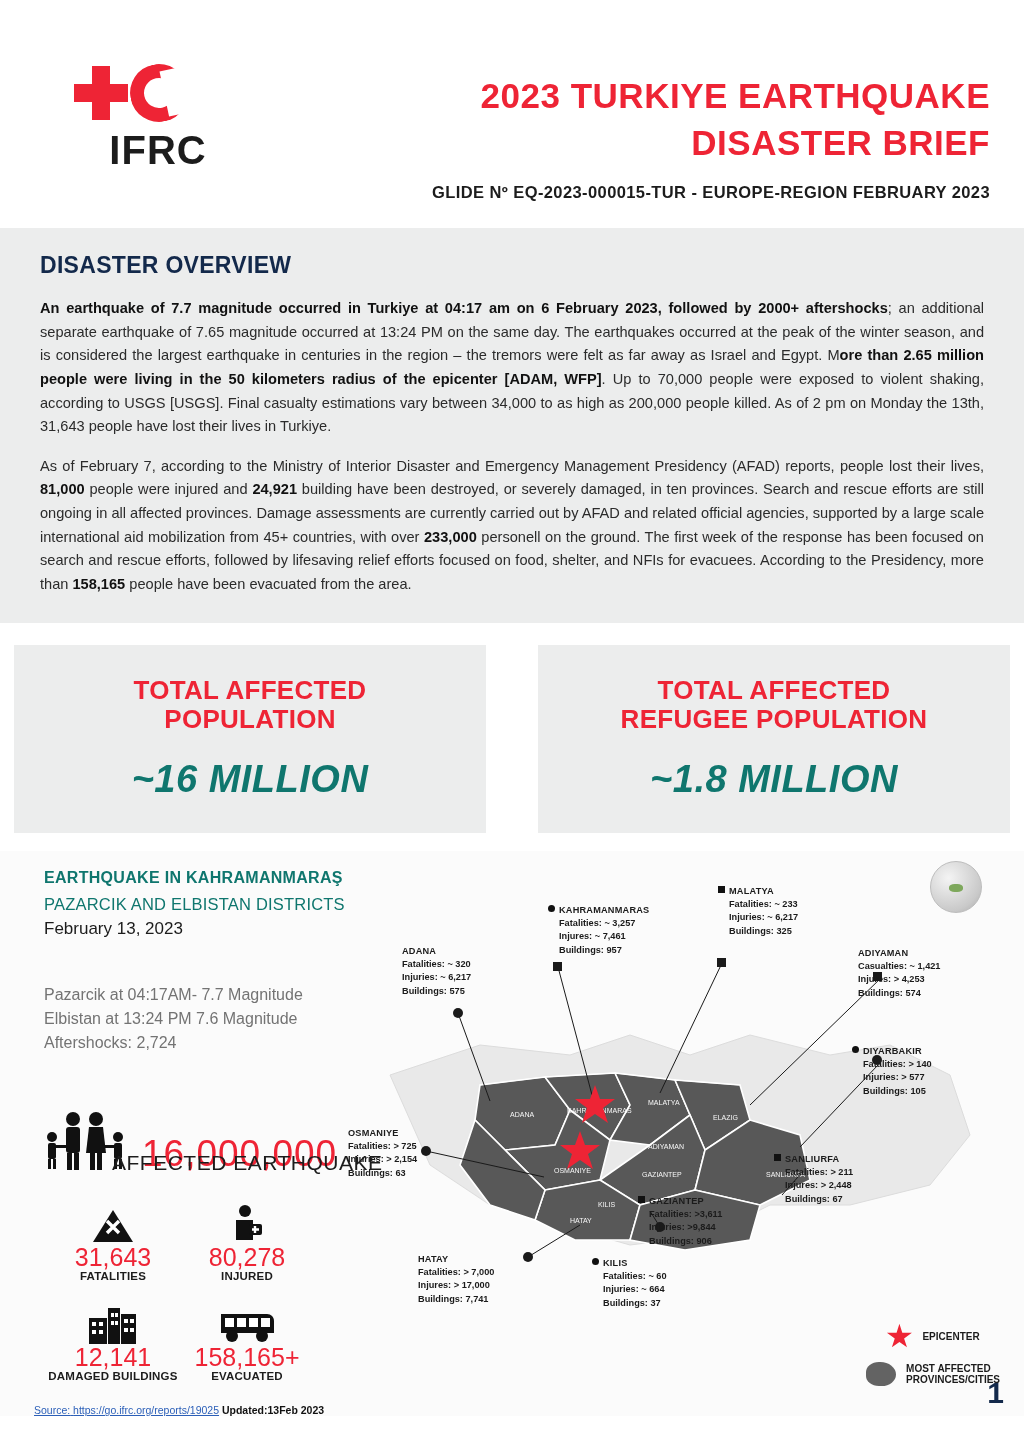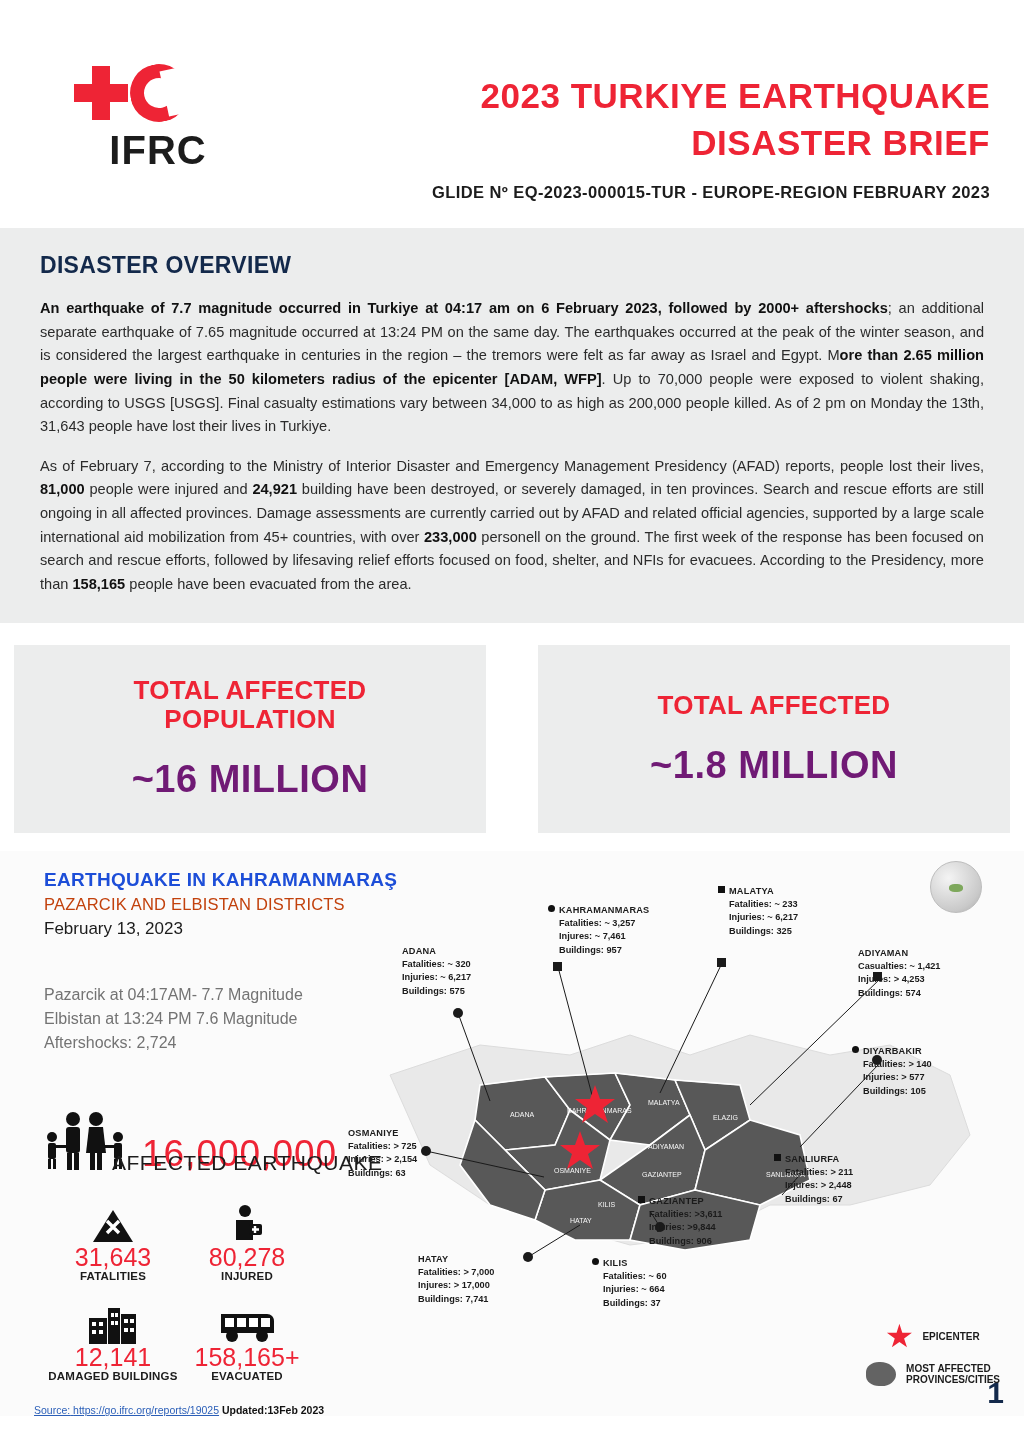--- a/index.html
+++ b/index.html
@@ -34,28 +34,28 @@
   .overview h2 { color: #13294b; font-size: 23px; font-weight: 700; letter-spacing: 0.3px; margin-bottom: 18px; }
   .overview p { font-size: 14.6px; line-height: 1.62; color: #2b2b2b; text-align: justify; }
   .overview p + p { margin-top: 16px; }
   .overview b { font-weight: 700; color: #111; }
 
   
   .cards { display: flex; gap: 52px; padding: 22px 14px 0 14px; }
   .card { flex: 1; background: #eceded; height: 188px; display: flex; flex-direction: column;
           align-items: center; justify-content: center; }
   .card-label { color: #ee2435; font-size: 26px; font-weight: 700; text-align: center; line-height: 1.12; letter-spacing: 0.3px; }
-  .card-value { margin-top: 24px; color: #701a75; font-size: 38px; font-weight: 700; letter-spacing: 0.5px; }
+  .card-value { margin-top: 24px; color: #0f766e; font-size: 38px; font-weight: 700; font-style: italic; letter-spacing: 0.5px; }
 
   
   .mapsec { position: relative; margin-top: 18px; height: 565px; background: #ffffff; overflow: hidden; }
   .map-bg { position: absolute; inset: 0; background: #fbfbfb; }
 
-  .mapsec h3 { position: absolute; left: 44px; top: 18px; color: #1d4ed8; font-size: 19px; font-weight: 700; letter-spacing: 0.3px; }
-  .mapsec .sub { position: absolute; left: 44px; top: 44px; color: #c2410c; font-size: 16.5px; letter-spacing: 0.2px; }
+  .mapsec h3 { position: absolute; left: 44px; top: 18px; color: #0f766e; font-size: 16px; font-weight: 700; letter-spacing: 0.3px; }
+  .mapsec .sub { position: absolute; left: 44px; top: 44px; color: #0f766e; font-size: 16.5px; letter-spacing: 0.2px; }
   .mapsec .date { position: absolute; left: 44px; top: 68px; color: #1c1c1c; font-size: 17px; }
 
   .mag { position: absolute; left: 44px; top: 132px; font-size: 16px; color: #737373; line-height: 1.5; }
 
   .globe { position: absolute; right: 42px; top: 10px; width: 52px; height: 52px; border-radius: 50%;
            background: radial-gradient(circle at 35% 32%, #f4f4f4, #c9c9c9 70%, #a7a7a7 100%);
            border: 1px solid #bdbdbd; }
   .globe:after { content:""; position:absolute; left:18px; top:22px; width:14px; height:8px; background:#7ea85c; border-radius:40%; }
 
   
@@ -117,20 +117,21 @@
   <div class="card">
     <div class="card-label">
       <div>TOTAL AFFECTED</div>
       <div>POPULATION</div>
     </div>
     <div class="card-value">~16 MILLION</div>
   </div>
   <div class="card">
     <div class="card-label">
       <div>TOTAL AFFECTED</div>
+      <div>REFUGEE POPULATION</div>
     </div>
     <div class="card-value">~1.8 MILLION</div>
   </div>
 </div>
 
 <div class="mapsec">
   <div class="map-bg"></div>
 
   <h3>EARTHQUAKE IN KAHRAMANMARAŞ</h3>
   <div class="sub">PAZARCIK AND ELBISTAN DISTRICTS</div>

